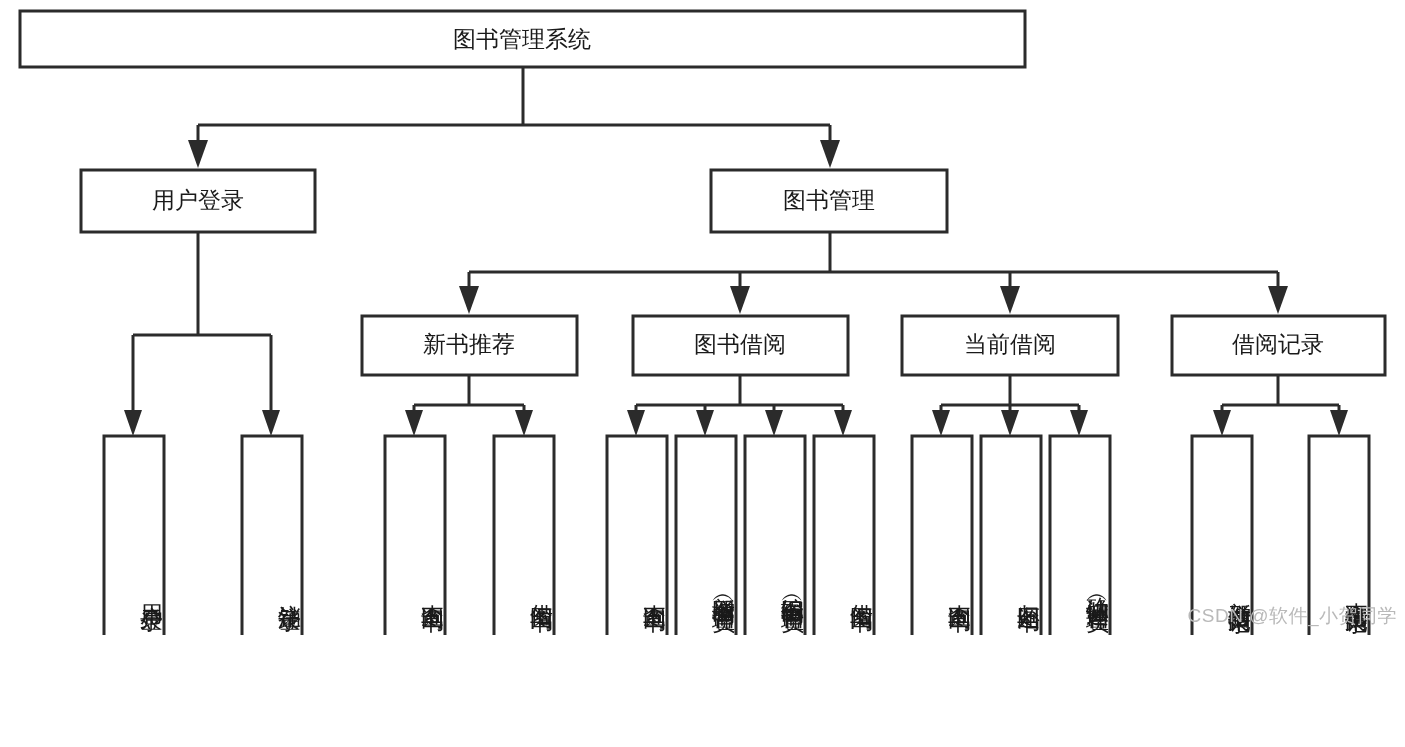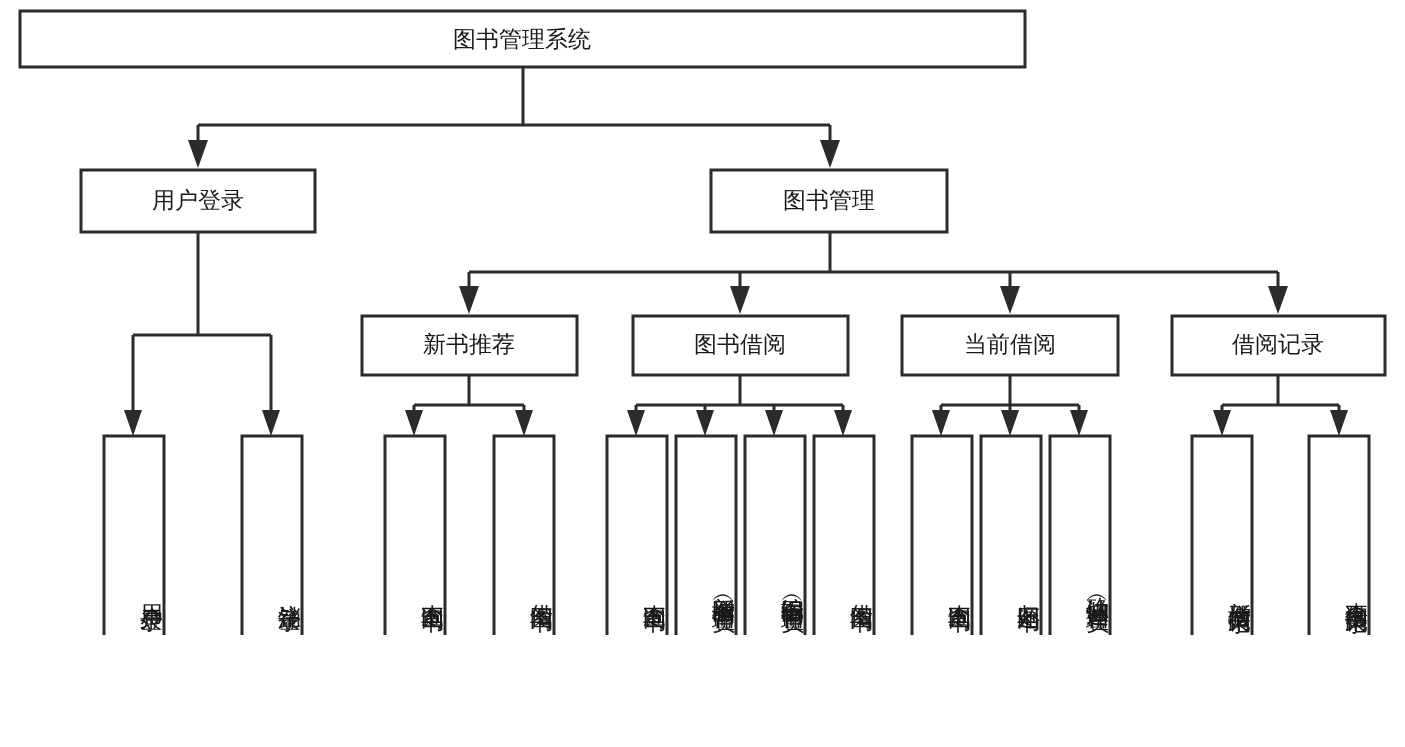--- a/index.html
+++ b/index.html
@@ -206,13 +206,14 @@
   <div class="node-label-v" style="left:745px; top:444px; width:60px; height:288px;">编辑图书（管理员）</div>
   <div class="node-label-v" style="left:814px; top:450px; width:60px; height:280px;">借阅图书</div>
 
   <div class="node-label-v" style="left:912px; top:450px; width:60px; height:280px;">查询图书</div>
   <div class="node-label-v" style="left:981px; top:450px; width:60px; height:280px;">归还图书</div>
   <div class="node-label-v" style="left:1050px; top:444px; width:60px; height:288px;">确认归还（管理员）</div>
 
   <div class="node-label-v" style="left:1192px; top:450px; width:60px; height:280px;">新增借阅记录</div>
   <div class="node-label-v" style="left:1309px; top:450px; width:60px; height:280px;">查询借阅记录</div>
 
+  <div class="watermark">CSDN @软件_小贺同学</div>
 </div>
 
 </body></html>

